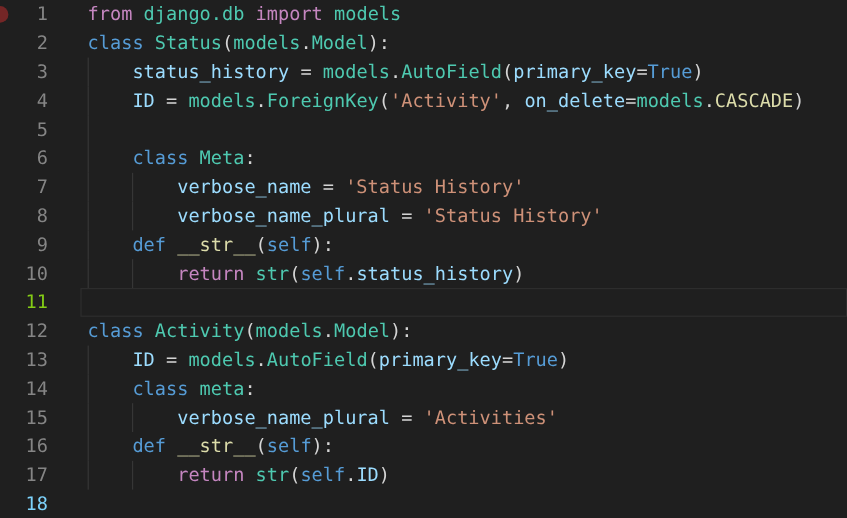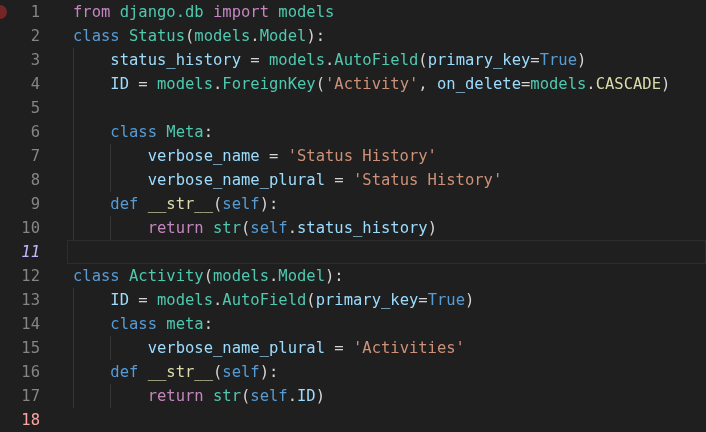--- a/index.html
+++ b/index.html
@@ -64,22 +64,22 @@
       <div class="row"><span class="bp" style="background: rgb(116, 38, 38);"></span><span class="num" style="color: rgb(133, 133, 133);">1</span><span class="code"><span style="color: rgb(197, 134, 192);">from</span><span style="color: rgb(212, 212, 212);"> </span><span style="color: rgb(78, 201, 176);">django.db</span><span style="color: rgb(212, 212, 212);"> </span><span style="color: rgb(197, 134, 192);">import</span><span style="color: rgb(212, 212, 212);"> </span><span style="color: rgb(78, 201, 176);">models</span></span></div>
       <div class="row"><span class="num" style="color: rgb(133, 133, 133);">2</span><span class="code"><span style="color: rgb(86, 156, 214);">class</span><span style="color: rgb(212, 212, 212);"> </span><span style="color: rgb(78, 201, 176);">Status</span><span style="color: rgb(212, 212, 212);">(</span><span style="color: rgb(78, 201, 176);">models</span><span style="color: rgb(212, 212, 212);">.</span><span style="color: rgb(78, 201, 176);">Model</span><span style="color: rgb(212, 212, 212);">):</span></span></div>
       <div class="row"><i class="guide" style="left: 73px; background: rgb(54, 54, 54);"></i><span class="num" style="color: rgb(133, 133, 133);">3</span><span class="code"><span style="color: rgb(212, 212, 212);">    </span><span style="color: rgb(156, 220, 254);">status_history</span><span style="color: rgb(212, 212, 212);"> = </span><span style="color: rgb(78, 201, 176);">models</span><span style="color: rgb(212, 212, 212);">.</span><span style="color: rgb(78, 201, 176);">AutoField</span><span style="color: rgb(212, 212, 212);">(</span><span style="color: rgb(156, 220, 254);">primary_key</span><span style="color: rgb(212, 212, 212);">=</span><span style="color: rgb(86, 156, 214);">True</span><span style="color: rgb(212, 212, 212);">)</span></span></div>
       <div class="row"><i class="guide" style="left: 73px; background: rgb(54, 54, 54);"></i><span class="num" style="color: rgb(133, 133, 133);">4</span><span class="code"><span style="color: rgb(212, 212, 212);">    </span><span style="color: rgb(156, 220, 254);">ID</span><span style="color: rgb(212, 212, 212);"> = </span><span style="color: rgb(78, 201, 176);">models</span><span style="color: rgb(212, 212, 212);">.</span><span style="color: rgb(78, 201, 176);">ForeignKey</span><span style="color: rgb(212, 212, 212);">(</span><span style="color: rgb(206, 145, 120);">'Activity'</span><span style="color: rgb(212, 212, 212);">, </span><span style="color: rgb(156, 220, 254);">on_delete</span><span style="color: rgb(212, 212, 212);">=</span><span style="color: rgb(78, 201, 176);">models</span><span style="color: rgb(212, 212, 212);">.</span><span style="color: rgb(220, 220, 170);">CASCADE</span><span style="color: rgb(212, 212, 212);">)</span></span></div>
       <div class="row"><i class="guide" style="left: 73px; background: rgb(54, 54, 54);"></i><span class="num" style="color: rgb(133, 133, 133);">5</span><span class="code"></span></div>
       <div class="row"><i class="guide" style="left: 73px; background: rgb(54, 54, 54);"></i><span class="num" style="color: rgb(133, 133, 133);">6</span><span class="code"><span style="color: rgb(212, 212, 212);">    </span><span style="color: rgb(86, 156, 214);">class</span><span style="color: rgb(212, 212, 212);"> </span><span style="color: rgb(78, 201, 176);">Meta</span><span style="color: rgb(212, 212, 212);">:</span></span></div>
       <div class="row"><i class="guide" style="left: 73px; background: rgb(54, 54, 54);"></i><i class="guide" style="left: 110px; background: rgb(54, 54, 54);"></i><span class="num" style="color: rgb(133, 133, 133);">7</span><span class="code"><span style="color: rgb(212, 212, 212);">        </span><span style="color: rgb(156, 220, 254);">verbose_name</span><span style="color: rgb(212, 212, 212);"> = </span><span style="color: rgb(206, 145, 120);">'Status History'</span></span></div>
       <div class="row"><i class="guide" style="left: 73px; background: rgb(54, 54, 54);"></i><i class="guide" style="left: 110px; background: rgb(54, 54, 54);"></i><span class="num" style="color: rgb(133, 133, 133);">8</span><span class="code"><span style="color: rgb(212, 212, 212);">        </span><span style="color: rgb(156, 220, 254);">verbose_name_plural</span><span style="color: rgb(212, 212, 212);"> = </span><span style="color: rgb(206, 145, 120);">'Status History'</span></span></div>
       <div class="row"><i class="guide" style="left: 73px; background: rgb(54, 54, 54);"></i><span class="num" style="color: rgb(133, 133, 133);">9</span><span class="code"><span style="color: rgb(212, 212, 212);">    </span><span style="color: rgb(86, 156, 214);">def</span><span style="color: rgb(212, 212, 212);"> </span><span style="color: rgb(220, 220, 170);">__str__</span><span style="color: rgb(212, 212, 212);">(</span><span style="color: rgb(86, 156, 214);">self</span><span style="color: rgb(212, 212, 212);">):</span></span></div>
       <div class="row"><i class="guide" style="left: 73px; background: rgb(54, 54, 54);"></i><i class="guide" style="left: 110px; background: rgb(54, 54, 54);"></i><span class="num" style="color: rgb(133, 133, 133);">10</span><span class="code"><span style="color: rgb(212, 212, 212);">        </span><span style="color: rgb(197, 134, 192);">return</span><span style="color: rgb(212, 212, 212);"> </span><span style="color: rgb(78, 201, 176);">str</span><span style="color: rgb(212, 212, 212);">(</span><span style="color: rgb(86, 156, 214);">self</span><span style="color: rgb(212, 212, 212);">.</span><span style="color: rgb(156, 220, 254);">status_history</span><span style="color: rgb(212, 212, 212);">)</span></span></div>
-      <div class="row"><span class="num" style="color: #c4b5fd; font-style: italic;">11</span><span class="code"></span></div>
+      <div class="row"><span class="num" style="color: #84cc16;">11</span><span class="code"></span></div>
       <div class="row"><span class="num" style="color: rgb(133, 133, 133);">12</span><span class="code"><span style="color: rgb(86, 156, 214);">class</span><span style="color: rgb(212, 212, 212);"> </span><span style="color: rgb(78, 201, 176);">Activity</span><span style="color: rgb(212, 212, 212);">(</span><span style="color: rgb(78, 201, 176);">models</span><span style="color: rgb(212, 212, 212);">.</span><span style="color: rgb(78, 201, 176);">Model</span><span style="color: rgb(212, 212, 212);">):</span></span></div>
       <div class="row"><i class="guide" style="left: 73px; background: rgb(54, 54, 54);"></i><span class="num" style="color: rgb(133, 133, 133);">13</span><span class="code"><span style="color: rgb(212, 212, 212);">    </span><span style="color: rgb(156, 220, 254);">ID</span><span style="color: rgb(212, 212, 212);"> = </span><span style="color: rgb(78, 201, 176);">models</span><span style="color: rgb(212, 212, 212);">.</span><span style="color: rgb(78, 201, 176);">AutoField</span><span style="color: rgb(212, 212, 212);">(</span><span style="color: rgb(156, 220, 254);">primary_key</span><span style="color: rgb(212, 212, 212);">=</span><span style="color: rgb(86, 156, 214);">True</span><span style="color: rgb(212, 212, 212);">)</span></span></div>
       <div class="row"><i class="guide" style="left: 73px; background: rgb(54, 54, 54);"></i><span class="num" style="color: rgb(133, 133, 133);">14</span><span class="code"><span style="color: rgb(212, 212, 212);">    </span><span style="color: rgb(86, 156, 214);">class</span><span style="color: rgb(212, 212, 212);"> </span><span style="color: rgb(78, 201, 176);">meta</span><span style="color: rgb(212, 212, 212);">:</span></span></div>
       <div class="row"><i class="guide" style="left: 73px; background: rgb(54, 54, 54);"></i><i class="guide" style="left: 110px; background: rgb(54, 54, 54);"></i><span class="num" style="color: rgb(133, 133, 133);">15</span><span class="code"><span style="color: rgb(212, 212, 212);">        </span><span style="color: rgb(156, 220, 254);">verbose_name_plural</span><span style="color: rgb(212, 212, 212);"> = </span><span style="color: rgb(206, 145, 120);">'Activities'</span></span></div>
       <div class="row"><i class="guide" style="left: 73px; background: rgb(54, 54, 54);"></i><span class="num" style="color: rgb(133, 133, 133);">16</span><span class="code"><span style="color: rgb(212, 212, 212);">    </span><span style="color: rgb(86, 156, 214);">def</span><span style="color: rgb(212, 212, 212);"> </span><span style="color: rgb(220, 220, 170);">__str__</span><span style="color: rgb(212, 212, 212);">(</span><span style="color: rgb(86, 156, 214);">self</span><span style="color: rgb(212, 212, 212);">):</span></span></div>
       <div class="row"><i class="guide" style="left: 73px; background: rgb(54, 54, 54);"></i><i class="guide" style="left: 110px; background: rgb(54, 54, 54);"></i><span class="num" style="color: rgb(133, 133, 133);">17</span><span class="code"><span style="color: rgb(212, 212, 212);">        </span><span style="color: rgb(197, 134, 192);">return</span><span style="color: rgb(212, 212, 212);"> </span><span style="color: rgb(78, 201, 176);">str</span><span style="color: rgb(212, 212, 212);">(</span><span style="color: rgb(86, 156, 214);">self</span><span style="color: rgb(212, 212, 212);">.</span><span style="color: rgb(156, 220, 254);">ID</span><span style="color: rgb(212, 212, 212);">)</span></span></div>
-      <div class="row"><span class="num" style="color: #fca5a5;">18</span><span class="code"></span></div>
+      <div class="row"><span class="num" style="color: #7dd3fc;">18</span><span class="code"></span></div>
     </div>
 </div>
 
 </body></html>

